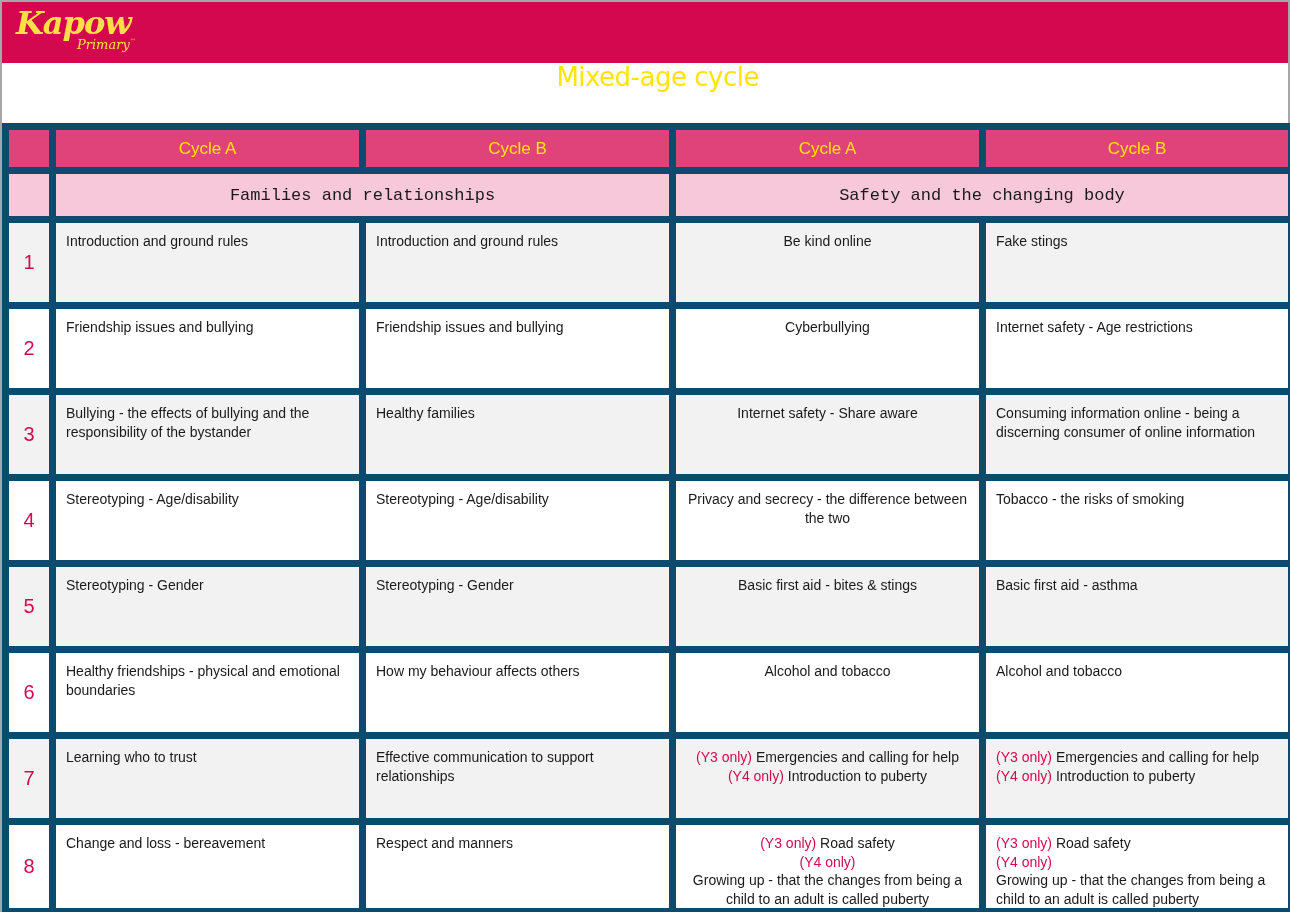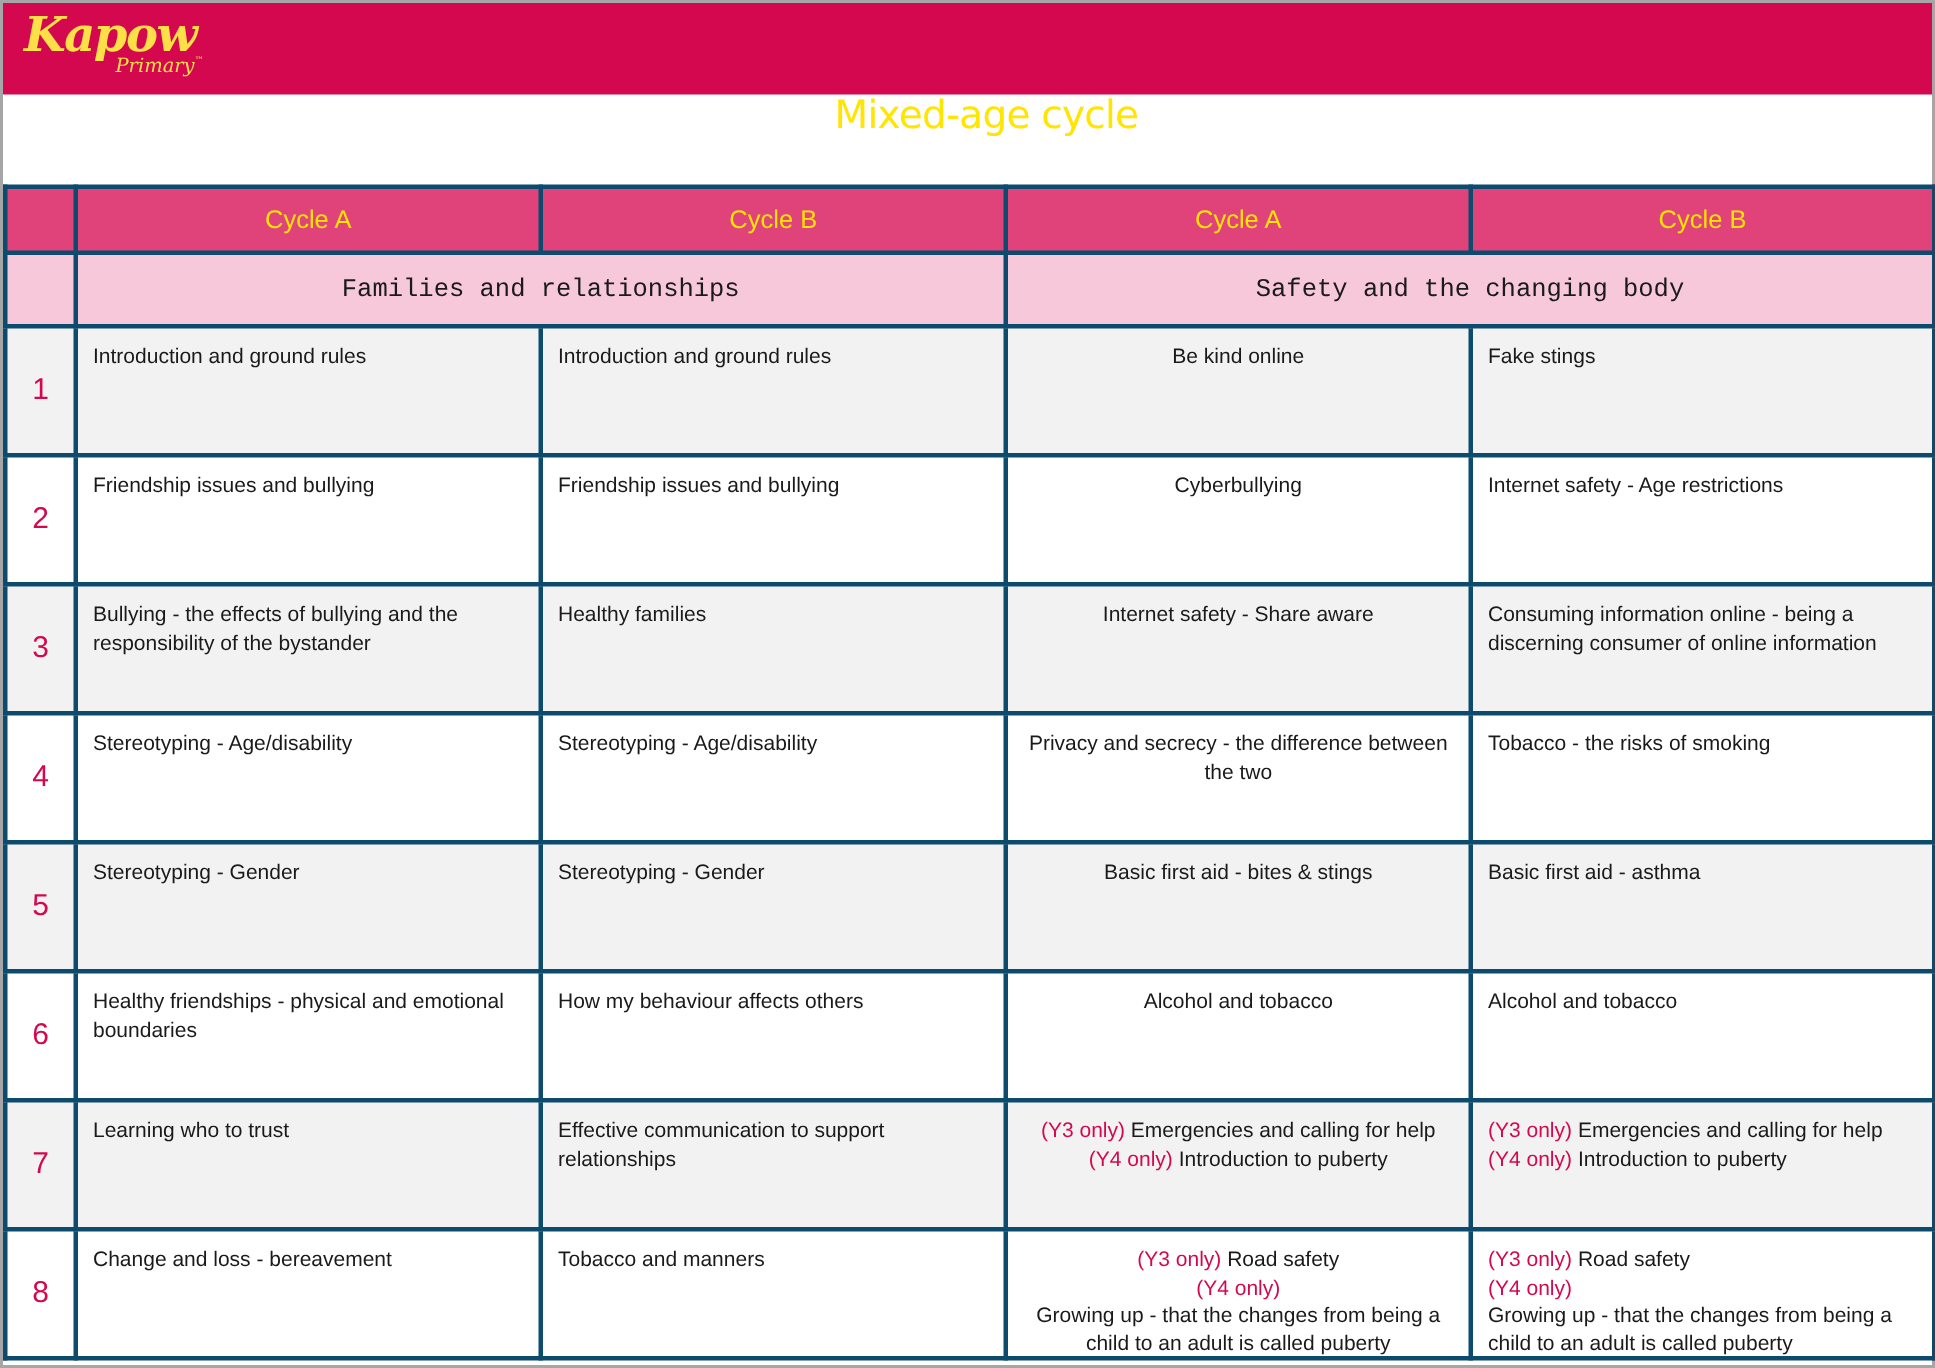--- a/index.html
+++ b/index.html
@@ -27,21 +27,21 @@
   }
   .title .accent { color: #ffe500; }
   .intro {
     position: absolute; left: 10px; top: 73px; width: 1268px;
     font-size: 14px; line-height: 19px; color: #111;
   }
   table {
     position: absolute; left: 0; top: 121px; width: 1286px;
     border-collapse: collapse; table-layout: fixed;
   }
-  td, th { border: 3px solid #0c4a6e; vertical-align: top; }
+  td, th { border: 7px solid #0c4a6e; vertical-align: top; }
   col.c0 { width: 47px; } col.c1 { width: 310px; } col.c2 { width: 310px; } col.c3 { width: 310px; } col.c4 { width: 309px; }
   tr.cycles td { background: #e0437a; height: 44px; color: #ffe500; font-size: 17px; text-align: center; vertical-align: middle; }
   tr.themes td { background: #f7c8d9; height: 49px; color: #1a1a1a; font-size: 17px; text-align: center; vertical-align: middle; font-family: Liberation Mono, monospace; }
   tr.lesson td { height: 86px; font-size: 14px; line-height: 18.5px; padding: 9px 10px 0 10px; }
   tr.lesson.grey td { background: #f2f2f2; }
   tr.lesson.white td { background: #ffffff; }
   tr.lesson td.num { color: #d4084e; font-size: 20px; text-align: center; vertical-align: middle; padding: 0; font-weight: normal; }
   .split { border-left: 1px solid #d4084e !important; text-align: center; }
   .tag { color: #d4084e; }
   .line { display: block; }
@@ -132,21 +132,21 @@
         <span class="line"><span class="tag">(Y4 only)</span> <span>Introduction to puberty</span></span>
       </td>
       <td>
         <span class="line"><span class="tag">(Y3 only)</span> <span>Emergencies and calling for help</span></span>
         <span class="line"><span class="tag">(Y4 only)</span> <span>Introduction to puberty</span></span>
       </td>
     </tr>
     <tr class="lesson white">
       <td class="num">8</td>
       <td>Change and loss - bereavement</td>
-      <td>Tobacco and manners</td>
+      <td>Respect and manners</td>
       <td class="split">
         <span class="line"><span class="tag">(Y3 only)</span> <span>Road safety</span></span>
         <span class="line tag">(Y4 only)</span>
         <span class="line">Growing up - that the changes from being a child to an adult is called puberty</span>
       </td>
       <td>
         <span class="line"><span class="tag">(Y3 only)</span> <span>Road safety</span></span>
         <span class="line tag">(Y4 only)</span>
         <span class="line">Growing up - that the changes from being a child to an adult is called puberty</span>
       </td>

